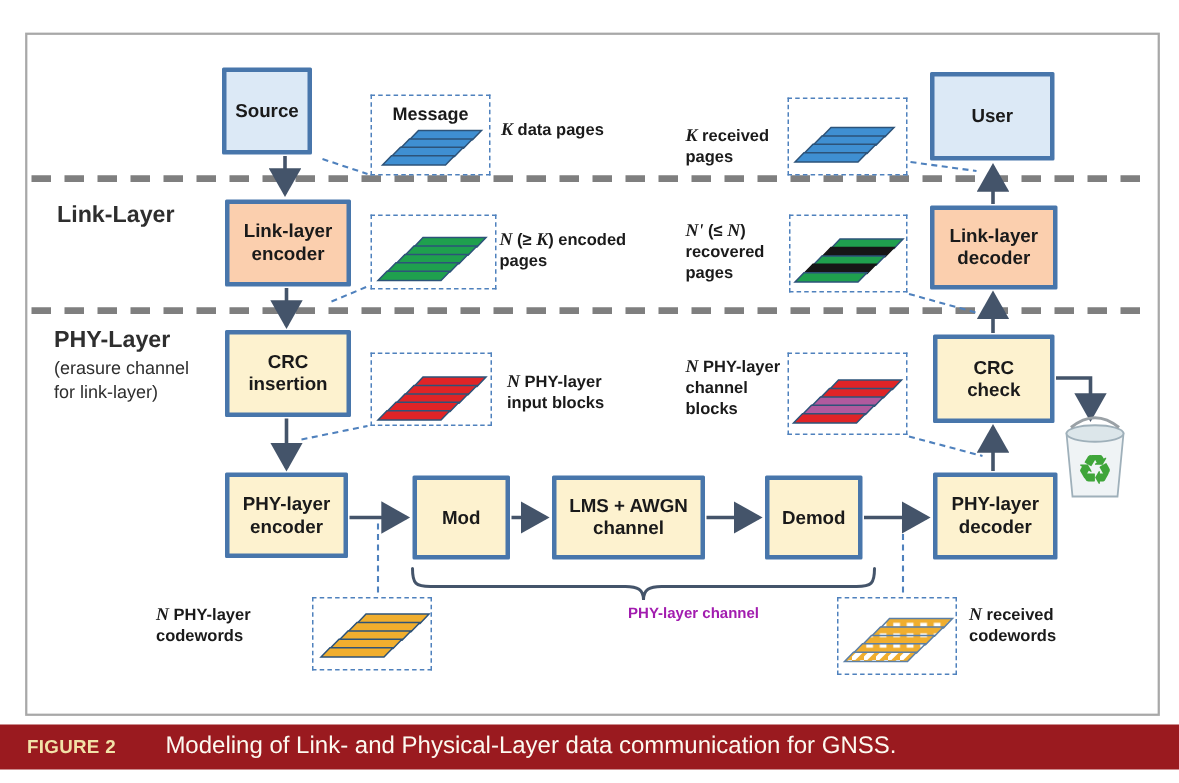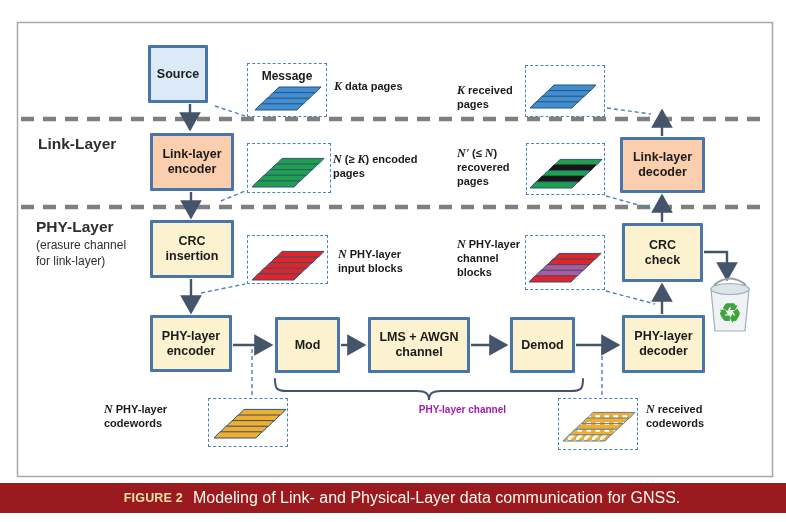--- a/index.html
+++ b/index.html
@@ -28,23 +28,23 @@
 
   
   .arrow-line{stroke:var(--arrow,#44546a);stroke-width:2.4;fill:none;}
   .sep-line{stroke:#7f7f7f;stroke-width:4.5;stroke-dasharray:13 9;fill:none;}
   .conn-line{stroke:#4f81bd;stroke-width:1.4;stroke-dasharray:4 3;fill:none;}
   .brace{stroke:var(--arrow,#44546a);stroke-width:2;fill:none;stroke-linecap:round;}
   .frame{stroke:#a8a8a8;stroke-width:1.5;fill:none;}
 
   
   #caption-bar{position:absolute;left:0;top:483px;width:786px;height:30px;z-index:4;
-               background:var(--caption-bar,#9a1a1f);display:flex;align-items:center;padding-left:18px;box-sizing:border-box;justify-content:center;}
+               background:var(--caption-bar,#9a1a1f);display:flex;align-items:center;padding-left:18px;box-sizing:border-box;}
   #caption-tag{color:var(--caption-tag,#f2e2a8);font-weight:700;font-size:12.5px;letter-spacing:.2px;margin-right:10px;flex:0 0 auto;}
-  #caption-text{color:var(--caption-text,#fcf9f0);font-size:16px;font-weight:400;}
+  #caption-text{color:var(--caption-text,#fcf9f0);font-size:16px;font-weight:400;margin-left:23px;}
 </style>
 </head>
 <body>
 
 <div id="figure">
 
   <svg id="diagram-svg" width="786" height="522" viewBox="0 0 786 522">
     <defs>
       <marker id="ah" markerWidth="9" markerHeight="9" refX="7" refY="4.5" orient="auto">
         <path d="M0,0 L8,4.5 L0,9 Z" style="fill:var(--arrow,#44546a)"></path>
@@ -150,20 +150,21 @@
           <path d="M587,418.6 l6,-6.2 l42,0 l-6,6.2 Z" fill="url(#pat-dash)" stroke="#5b7fa6" stroke-width="1"></path>
           <path d="M581,424.2 l6,-6.2 l42,0 l-6,6.2 Z" fill="url(#pat-dash)" stroke="#5b7fa6" stroke-width="1"></path>
           <path d="M575,429.8 l6,-6.2 l42,0 l-6,6.2 Z" fill="url(#pat-dash)" stroke="#5b7fa6" stroke-width="1"></path>
           <path d="M569,435.4 l6,-6.2 l42,0 l-6,6.2 Z" fill="url(#pat-dash)" stroke="#5b7fa6" stroke-width="1"></path>
           <path d="M563,441 l6,-6.2 l42,0 l-6,6.2 Z" fill="url(#pat-diag)" stroke="#5b7fa6" stroke-width="1"></path>
         </g>
       </g>
   </svg>
 
   <div class="box fill-blue" style="left:148px;top:45px;width:60px;height:58px;"><span>Source</span></div>
+  <div class="box fill-blue" style="left:620px;top:48px;width:83px;height:59px;"><span>User</span></div>
   <div class="box fill-peach" style="left:150px;top:133px;width:84px;height:58px;"><span>Link-layer
 encoder</span></div>
   <div class="box fill-peach" style="left:620px;top:137px;width:85px;height:56px;"><span>Link-layer
 decoder</span></div>
   <div class="box fill-cream" style="left:150px;top:220px;width:84px;height:58px;"><span>CRC
 insertion</span></div>
   <div class="box fill-cream" style="left:622px;top:223px;width:81px;height:59px;"><span>CRC
 check</span></div>
   <div class="box fill-cream" style="left:150px;top:315px;width:82px;height:57px;"><span>PHY-layer
 encoder</span></div>

